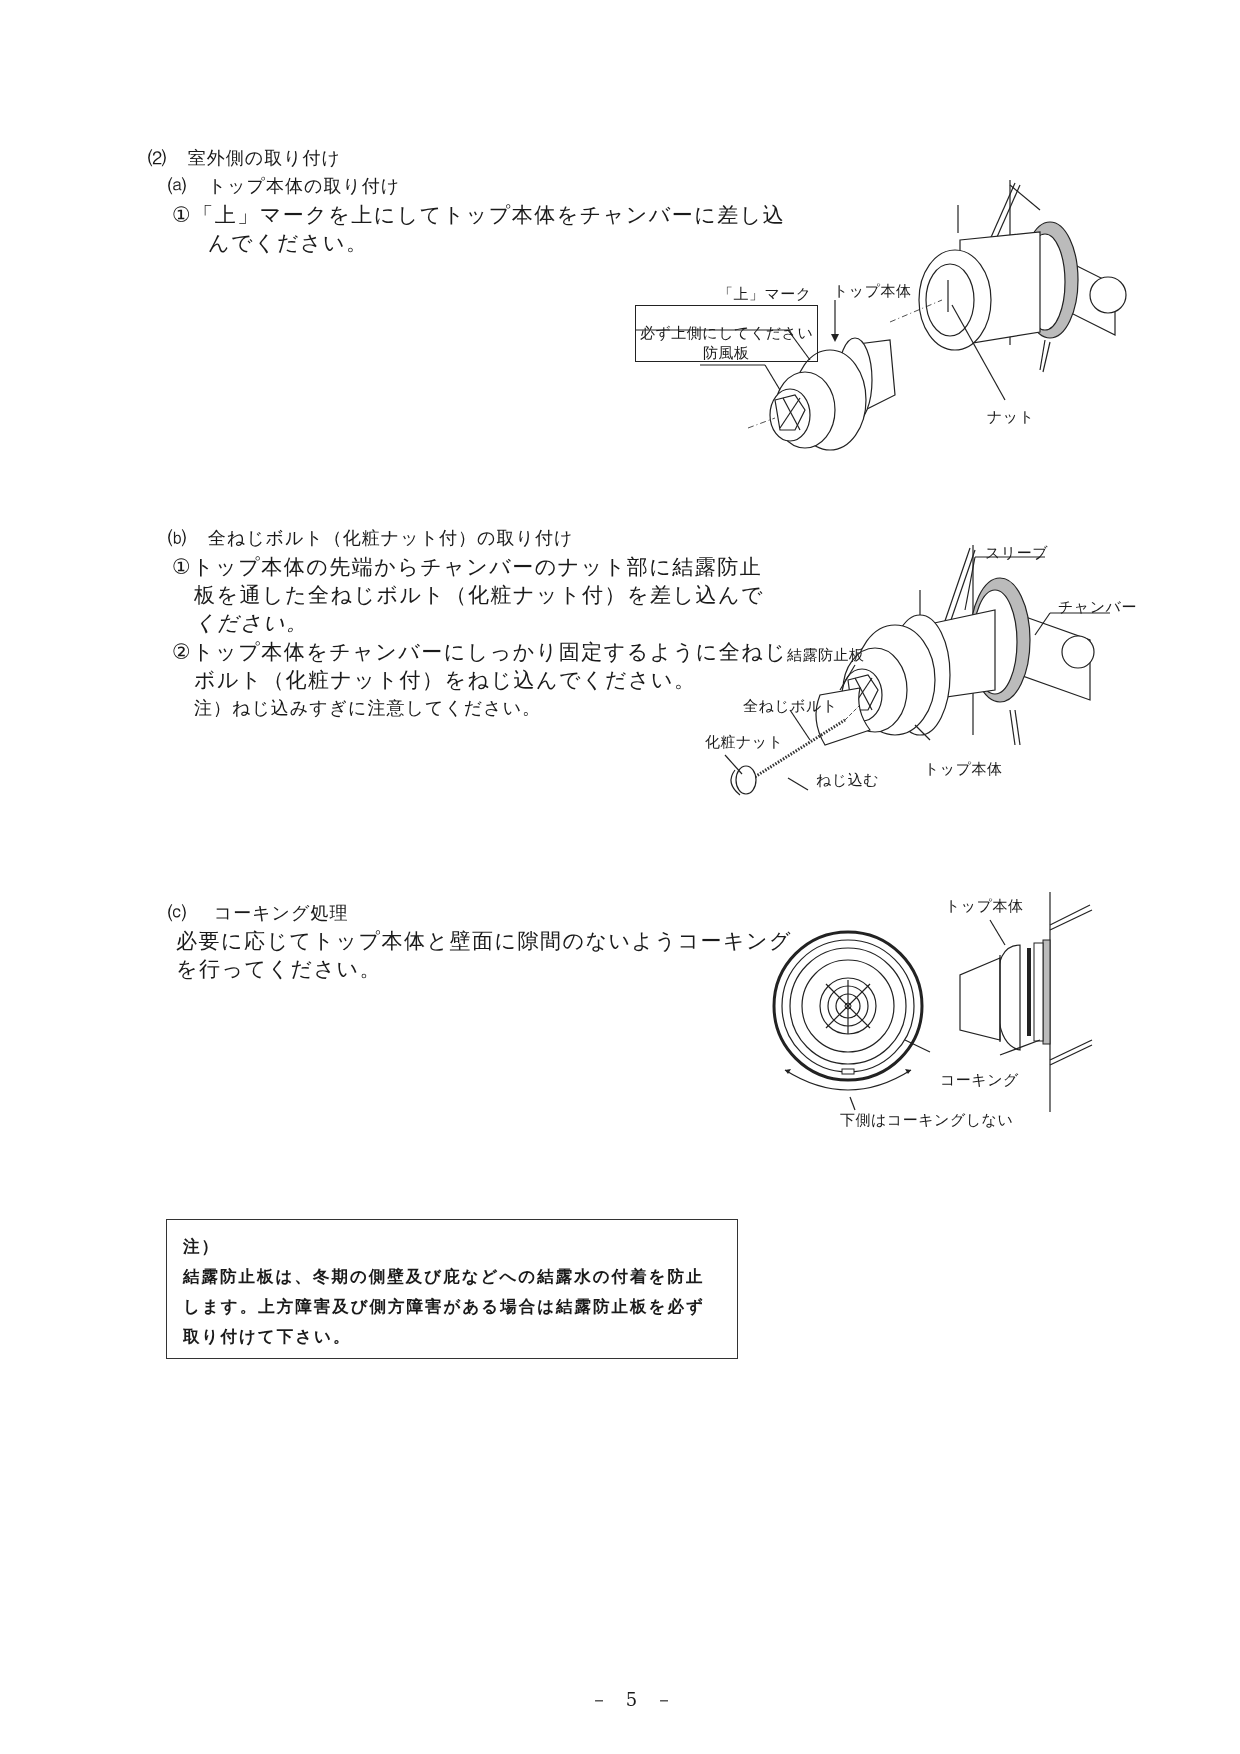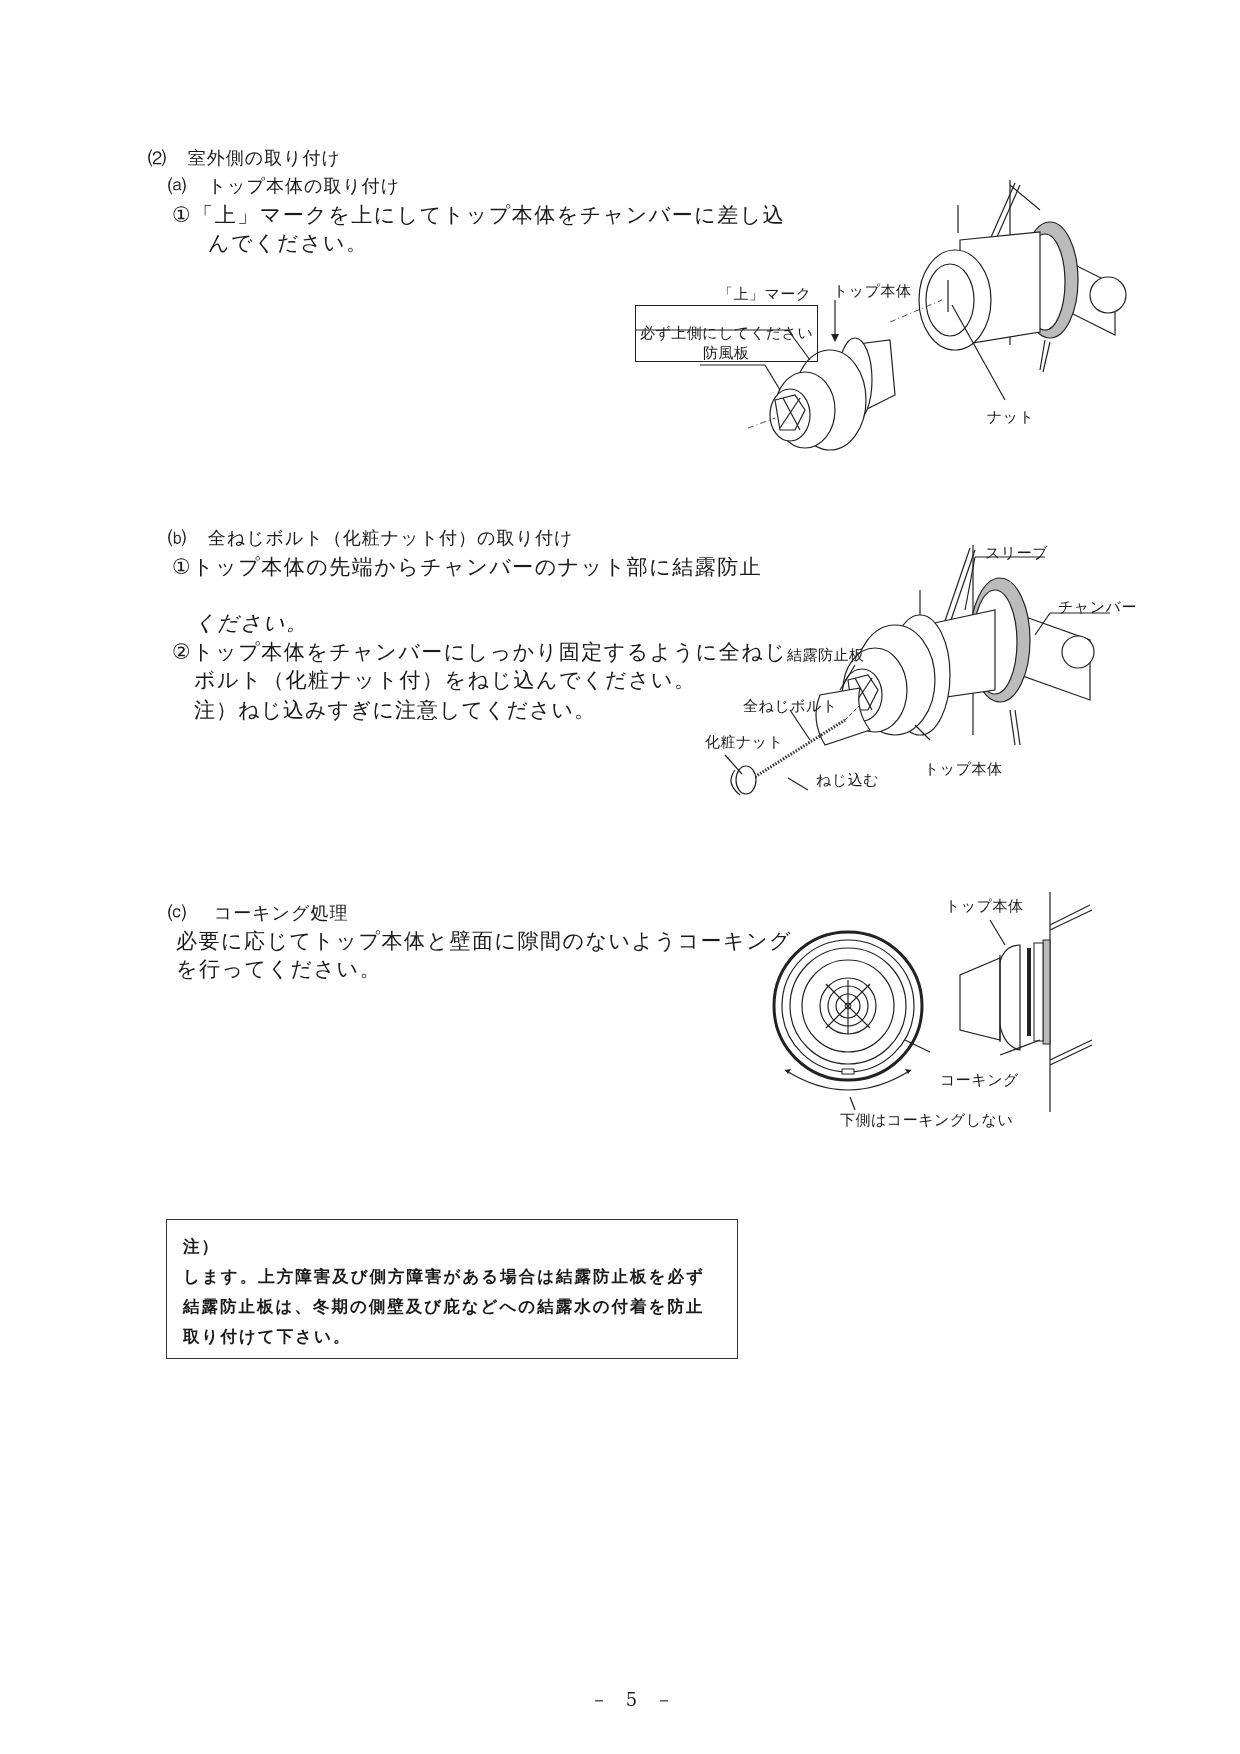--- a/index.html
+++ b/index.html
@@ -1,21 +1,21 @@
 <!DOCTYPE html>
 <html><head>
 <meta charset="utf-8">
 <style>
   html, body { margin:0; padding:0; background:#ffffff; }
   body { width:1240px; height:1754px; position:relative; overflow:hidden;
          font-family:"DejaVu Sans", "Liberation Sans", sans-serif; color:#1a1a1a; }
   .abs { position:absolute; }
   .h1 { font-size:18px; letter-spacing:1px; }
   .txt { font-size:21px; letter-spacing:1.5px; line-height:28px; white-space:nowrap; }
-  .small { font-size:21px; letter-spacing:1px; }
+  .small { font-size:18px; letter-spacing:1px; }
   .lbl { font-size:15px; letter-spacing:0.5px; white-space:nowrap; }
   .notebox { position:absolute; left:166px; top:1219px; width:572px; height:140px;
              border:1.3px solid #333; box-sizing:border-box; padding:12px 16px;
              font-weight:bold; font-size:16.5px; letter-spacing:2px; line-height:30px; }
   .pagenum { position:absolute; left:590px; top:1688px; font-family:"DejaVu Serif", serif; font-size:18px; letter-spacing:6px; }
   svg { position:absolute; overflow:visible; }
   .ln { stroke:#222; fill:none; stroke-width:1.2; }
   .lnf { stroke:#222; fill:#fff; stroke-width:1.2; }
 </style>
 </head>
@@ -86,21 +86,21 @@
 <div class="abs lbl" style="left:833px;top:282px;">トップ本体</div>
 <div class="abs lbl" style="left:703px;top:344px;">防風板</div>
 <div class="abs lbl" style="left:987px;top:408px;">ナット</div>
 
 <div class="abs h1" style="left:168px;top:526px;">
   <span>⒝</span>
   <span style="margin-left:14px;">全ねじボルト（化粧ナット付）の取り付け</span>
 </div>
 <div class="abs txt" style="left:172px;top:553px;">
   <span>①</span><span>トップ本体の先端からチャンバーのナット部に結露防止</span><br>
-  <br>
+  <span style="margin-left:22px;">板を通した全ねじボルト（化粧ナット付）を差し込んで</span><br>
   <span style="margin-left:22px;font-style:italic;">ください。</span>
 </div>
 <div class="abs txt" style="left:172px;top:638px;">
   <span>②</span><span>トップ本体をチャンバーにしっかり固定するように全ねじ</span><br>
   <span style="margin-left:22px;">ボルト（化粧ナット付）をねじ込んでください。</span>
 </div>
 <div class="abs small" style="left:194px;top:696px;">注）ねじ込みすぎに注意してください。</div>
 
 <div>
 <svg width="1240" height="1754" style="left:0;top:0;pointer-events:none;">
@@ -201,18 +201,18 @@
   <line class="ln" x1="930" y1="1052" x2="905" y2="1040"></line>
   <line class="ln" x1="1000" y1="1055" x2="1040" y2="1040"></line>
 </svg>
 </div>
 <div class="abs lbl" style="left:945px;top:897px;">トップ本体</div>
 <div class="abs lbl" style="left:940px;top:1071px;">コーキング</div>
 <div class="abs lbl" style="left:840px;top:1111px;">下側はコーキングしない</div>
 
 <div class="notebox">
   <div>注）</div>
+  <div>結露防止板は、冬期の側壁及び庇などへの結露水の付着を防止</div>
   <div>します。上方障害及び側方障害がある場合は結露防止板を必ず</div>
-  <div>結露防止板は、冬期の側壁及び庇などへの結露水の付着を防止</div>
   <div>取り付けて下さい。</div>
 </div>
 
 <div class="pagenum">－ 5 －</div>
 
 </body></html>

